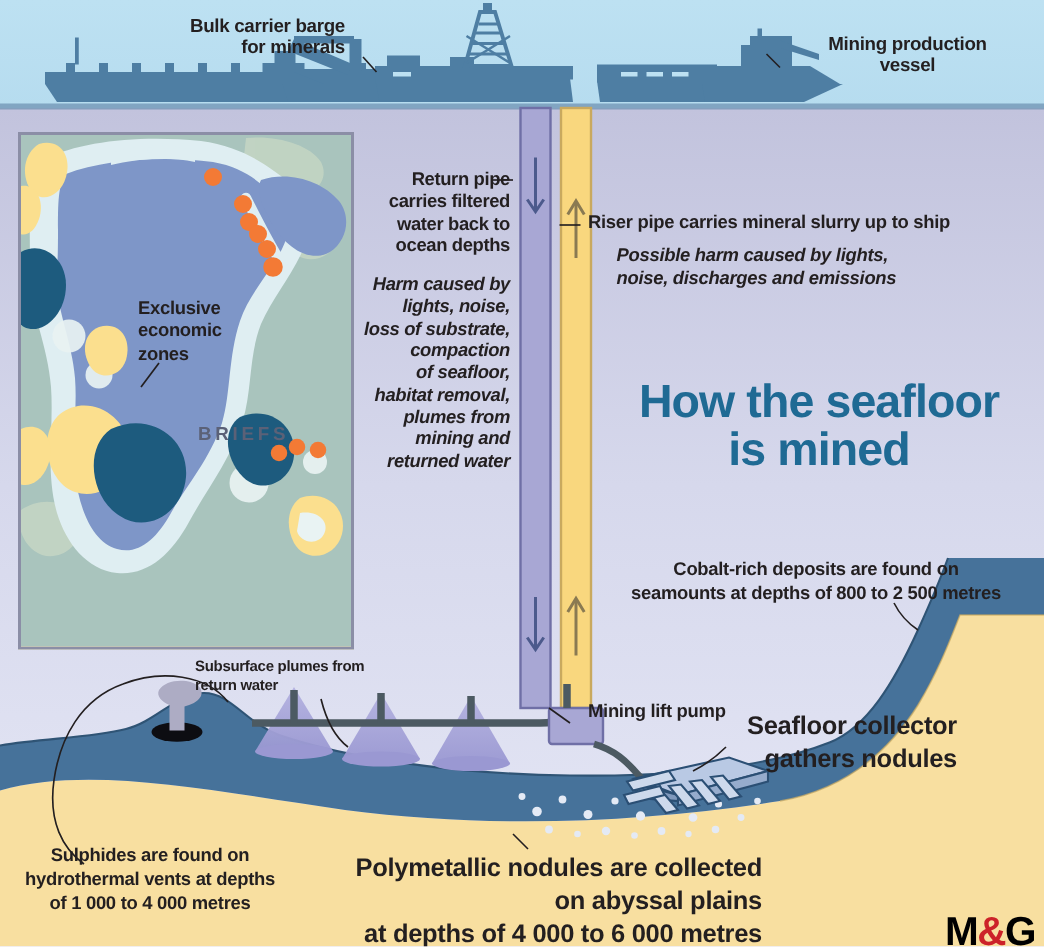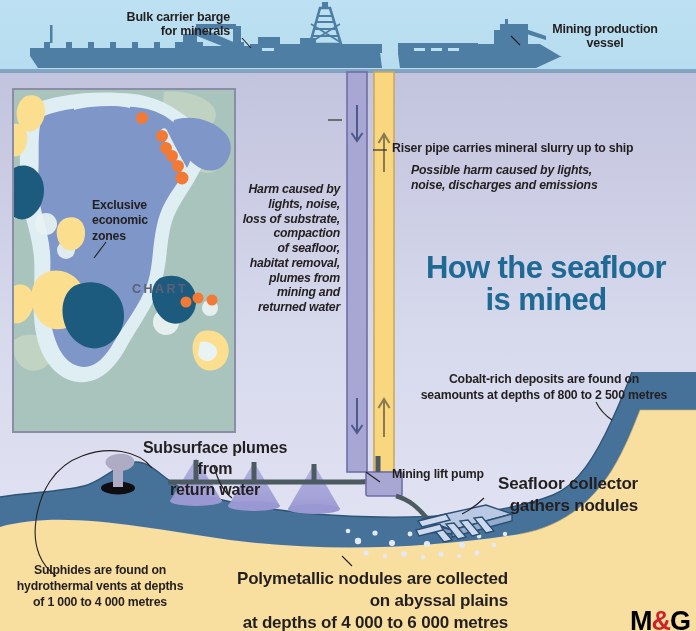--- a/index.html
+++ b/index.html
@@ -36,21 +36,21 @@
   #lbl-return     { left: 228px; top: 112px; width: 112px; font-size: 12.3px; text-align: right; font-weight: bold; letter-spacing:-.25px; line-height:1.2;}
   #lbl-return-it  { left: 228px; top: 182px; width: 112px; font-size: 12.3px; text-align: right; font-style: italic; font-weight: bold; letter-spacing:-.25px; line-height:1.2;}
 
   #lbl-riser      { left: 392px; top: 142px; width: 300px; font-size: 12.3px; text-align: left; font-weight: bold; letter-spacing:-.2px;}
   #lbl-riser-it   { left: 411px; top: 163px; width: 300px; font-size: 12.3px; text-align: left; font-style: italic; font-weight: bold; letter-spacing:-.2px; line-height:1.25;}
 
   #title          { left: 406px; top: 252px; width: 280px; font-size: 31px; font-weight: bold; color:#1f6a94; text-align:center; line-height:1.04; letter-spacing:-.6px;}
 
   #lbl-cobalt     { left: 398px; top: 372px; width: 292px; font-size: 12.3px; text-align: center; font-weight: bold; letter-spacing:-.2px; line-height:1.3;}
 
-  #lbl-plumes     { left: 130px; top: 438px; width: 170px; font-size: 16px; text-align: center; font-weight: bold; letter-spacing:-.2px; line-height:1.3;}
+  #lbl-plumes     { left: 130px; top: 438px; width: 170px; font-size: 10px; text-align: left; font-weight: bold; letter-spacing:-.2px; line-height:1.3;}
   #lbl-pump       { left: 392px; top: 468px; width: 130px; font-size: 12.3px; text-align: left; font-weight: bold; letter-spacing:-.2px;}
   #lbl-collector  { left: 458px; top: 473px; width: 180px; font-size: 17px; text-align: right; font-weight: bold; letter-spacing:-.2px; line-height:1.3;}
 
   #lbl-sulphides  { left: 10px;  top: 563px; width: 180px; font-size: 12.3px; text-align: center; font-weight: bold; letter-spacing:-.2px; line-height:1.3;}
   #lbl-nodules-bot{ left: 228px; top: 568px; width: 280px; font-size: 17px; text-align: right; font-weight: bold; letter-spacing:-.2px; line-height:1.3;}
 
   #credit         { left: 300px; top: 612px; width: 360px; font-size: 9.3px; text-align: center; letter-spacing:-.05px; color:#2a2a2a;}
 
   
   #map-wrap {
@@ -373,29 +373,33 @@
         <circle cx="184" cy="208" r="5.5"></circle>
         <circle cx="198" cy="210" r="5.5"></circle>
       </g>
 
       <line x1="92" y1="152" x2="80" y2="168" stroke="#231f20" stroke-width="1.1"></line>
     </svg>
 
     <div class="map-txt" id="map-eez">Exclusive
 economic
 zones</div>
-    <div class="map-txt" id="map-africa">CHART</div>
+    <div class="map-txt" id="map-africa">BRIEFS</div>
 
   </div>
 
   <div class="txt" id="lbl-barge">Bulk carrier barge
 for minerals</div>
   <div class="txt" id="lbl-vessel">Mining production
 vessel</div>
 
+  <div class="txt" id="lbl-return">Return pipe
+carries filtered
+water back to
+ocean depths</div>
   <div class="txt" id="lbl-return-it">Harm caused by
 lights, noise,
 loss of substrate,
 compaction
 of seafloor,
 habitat removal,
 plumes from
 mining and
 returned water</div>
 

